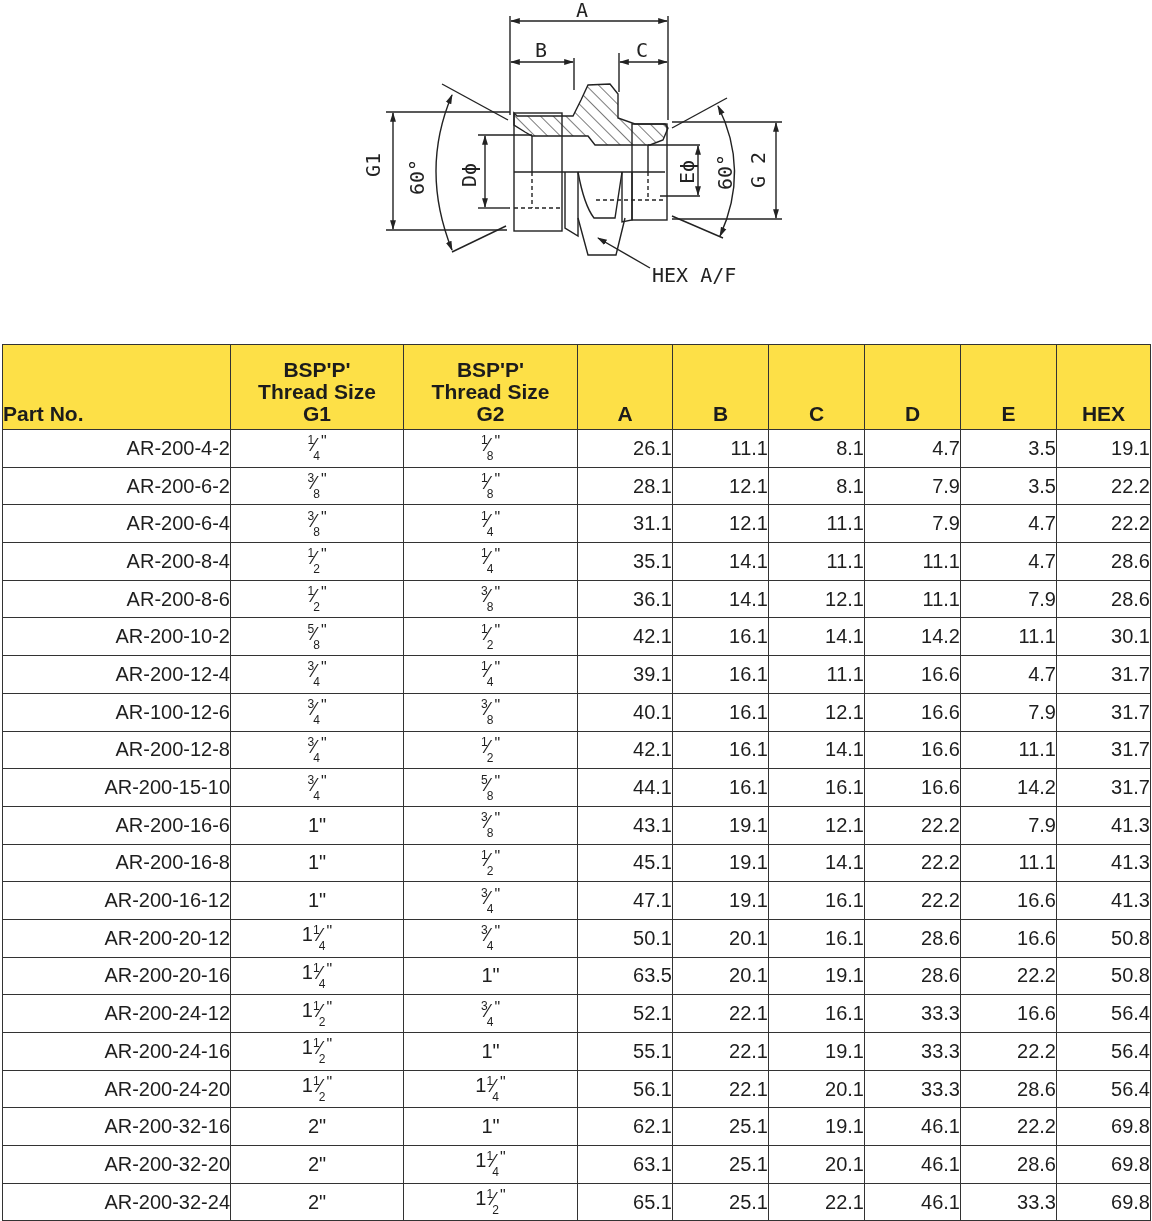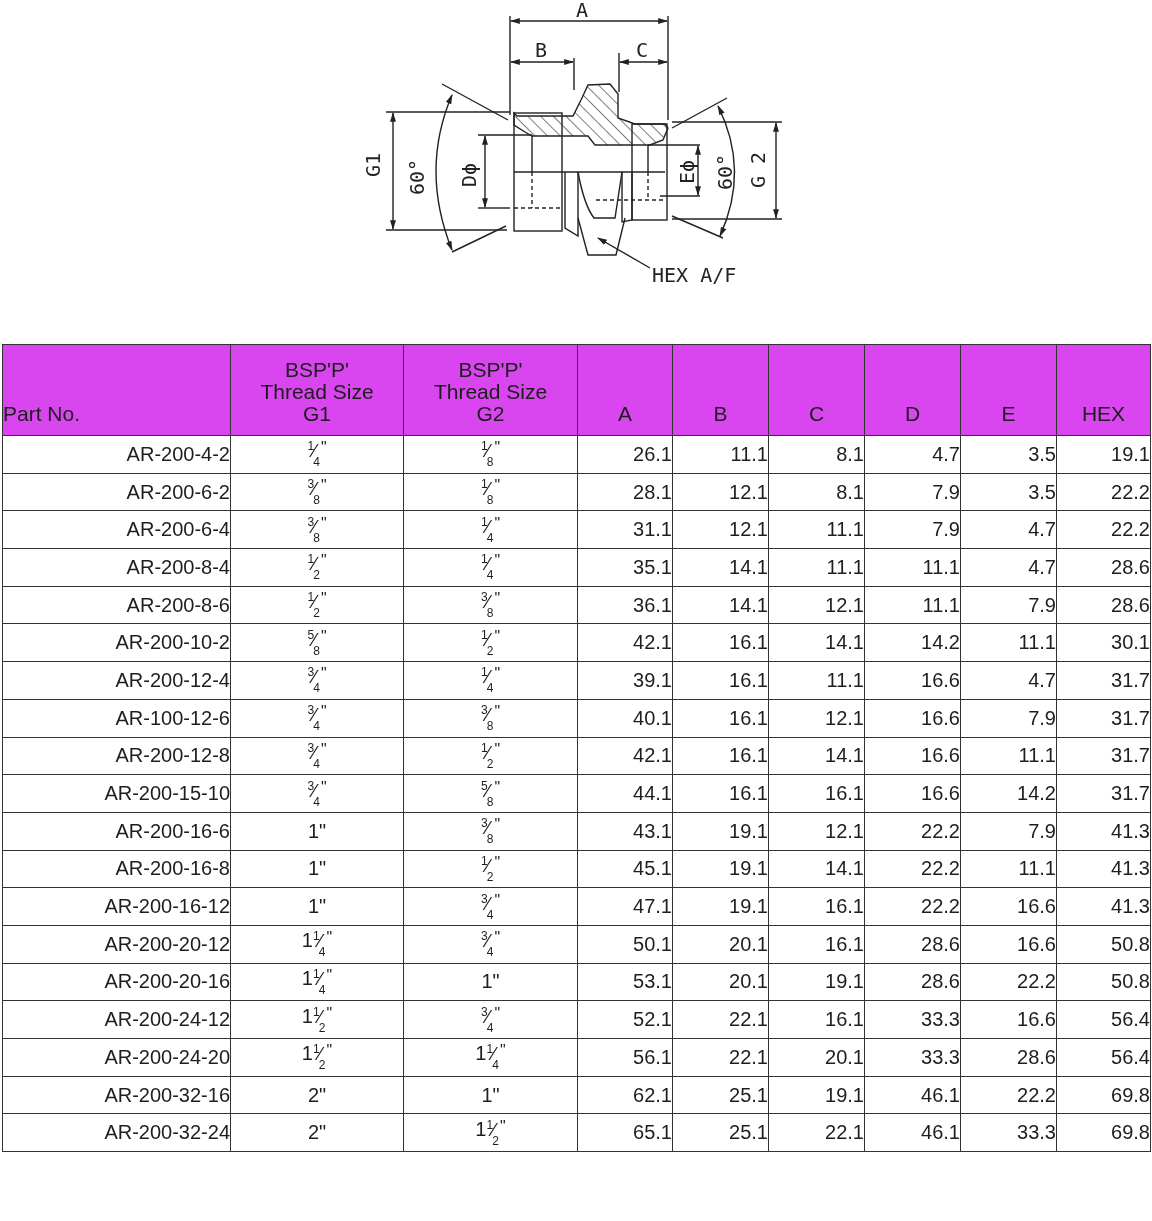--- a/index.html
+++ b/index.html
@@ -1,21 +1,21 @@
 <!DOCTYPE html>
 <html><head>
 <meta charset="utf-8">
 <style>
   html, body { margin:0; padding:0; background:#ffffff; }
   body { width:1152px; height:1221px; position:relative; overflow:hidden; font-family:"Liberation Sans", sans-serif; color:#1a1a1a; }
   .drawing { position:absolute; left:360px; top:0; width:440px; height:300px; }
   .drawing svg { width:440px; height:300px; display:block; }
   table.spec { position:absolute; left:2px; top:344px; border-collapse:collapse; table-layout:fixed; width:1148px; }
   table.spec th, table.spec td { border:1.6px solid #333; padding:0; }
-  table.spec th { background:#d946ef; height:80px; vertical-align:bottom; font-weight:normal; font-size:21px; line-height:22px; padding-bottom:10px; color:#1c1c1c; }
+  table.spec th { background:#fde047; height:80px; vertical-align:bottom; font-weight:bold; font-size:21px; line-height:22px; padding-bottom:4px; color:#1c1c1c; }
   table.spec td { height:36.7px; font-size:20px; color:#1e1e1e; }
   th.part-h { text-align:left; padding-left:0; }
   td.part { text-align:right; padding-left:22px; }
   td.thread { text-align:center; }
   td.num { text-align:right; padding-right:21px; }
   th.num-h { text-align:center; }
   .frac { display:inline-block; position:relative; font-size:20px; }
   .frac .whole { vertical-align:baseline; }
   .frac .n { font-size:12px; vertical-align:7px; }
   .frac .sl { font-size:19px; margin-left:-1px; margin-right:-1px; }
@@ -306,36 +306,47 @@
         <td class="num">20.1</td>
         <td class="num">16.1</td>
         <td class="num">28.6</td>
         <td class="num">16.6</td>
         <td class="num">50.8</td>
       </tr>
       <tr>
         <td class="part">AR-200-20-16</td>
         <td class="thread"><span class="frac"><span class="whole">1</span><span class="n">1</span><span class="sl">⁄</span><span class="d">4</span><span class="q">"</span></span></td>
         <td class="thread"><span class="frac"><span class="whole">1</span><span class="">"</span></span></td>
-        <td class="num">53.1</td>
+        <td class="num">63.5</td>
         <td class="num">20.1</td>
         <td class="num">19.1</td>
         <td class="num">28.6</td>
         <td class="num">22.2</td>
         <td class="num">50.8</td>
       </tr>
       <tr>
         <td class="part">AR-200-24-12</td>
         <td class="thread"><span class="frac"><span class="whole">1</span><span class="n">1</span><span class="sl">⁄</span><span class="d">2</span><span class="q">"</span></span></td>
         <td class="thread"><span class="frac"><span class="n">3</span><span class="sl">⁄</span><span class="d">4</span><span class="q">"</span></span></td>
         <td class="num">52.1</td>
         <td class="num">22.1</td>
         <td class="num">16.1</td>
         <td class="num">33.3</td>
         <td class="num">16.6</td>
+        <td class="num">56.4</td>
+      </tr>
+      <tr>
+        <td class="part">AR-200-24-16</td>
+        <td class="thread"><span class="frac"><span class="whole">1</span><span class="n">1</span><span class="sl">⁄</span><span class="d">2</span><span class="q">"</span></span></td>
+        <td class="thread"><span class="frac"><span class="whole">1</span><span class="">"</span></span></td>
+        <td class="num">55.1</td>
+        <td class="num">22.1</td>
+        <td class="num">19.1</td>
+        <td class="num">33.3</td>
+        <td class="num">22.2</td>
         <td class="num">56.4</td>
       </tr>
       <tr>
         <td class="part">AR-200-24-20</td>
         <td class="thread"><span class="frac"><span class="whole">1</span><span class="n">1</span><span class="sl">⁄</span><span class="d">2</span><span class="q">"</span></span></td>
         <td class="thread"><span class="frac"><span class="whole">1</span><span class="n">1</span><span class="sl">⁄</span><span class="d">4</span><span class="q">"</span></span></td>
         <td class="num">56.1</td>
         <td class="num">22.1</td>
         <td class="num">20.1</td>
         <td class="num">33.3</td>
@@ -344,20 +355,31 @@
       </tr>
       <tr>
         <td class="part">AR-200-32-16</td>
         <td class="thread"><span class="frac"><span class="whole">2</span><span class="">"</span></span></td>
         <td class="thread"><span class="frac"><span class="whole">1</span><span class="">"</span></span></td>
         <td class="num">62.1</td>
         <td class="num">25.1</td>
         <td class="num">19.1</td>
         <td class="num">46.1</td>
         <td class="num">22.2</td>
+        <td class="num">69.8</td>
+      </tr>
+      <tr>
+        <td class="part">AR-200-32-20</td>
+        <td class="thread"><span class="frac"><span class="whole">2</span><span class="">"</span></span></td>
+        <td class="thread"><span class="frac"><span class="whole">1</span><span class="n">1</span><span class="sl">⁄</span><span class="d">4</span><span class="q">"</span></span></td>
+        <td class="num">63.1</td>
+        <td class="num">25.1</td>
+        <td class="num">20.1</td>
+        <td class="num">46.1</td>
+        <td class="num">28.6</td>
         <td class="num">69.8</td>
       </tr>
       <tr>
         <td class="part">AR-200-32-24</td>
         <td class="thread"><span class="frac"><span class="whole">2</span><span class="">"</span></span></td>
         <td class="thread"><span class="frac"><span class="whole">1</span><span class="n">1</span><span class="sl">⁄</span><span class="d">2</span><span class="q">"</span></span></td>
         <td class="num">65.1</td>
         <td class="num">25.1</td>
         <td class="num">22.1</td>
         <td class="num">46.1</td>

